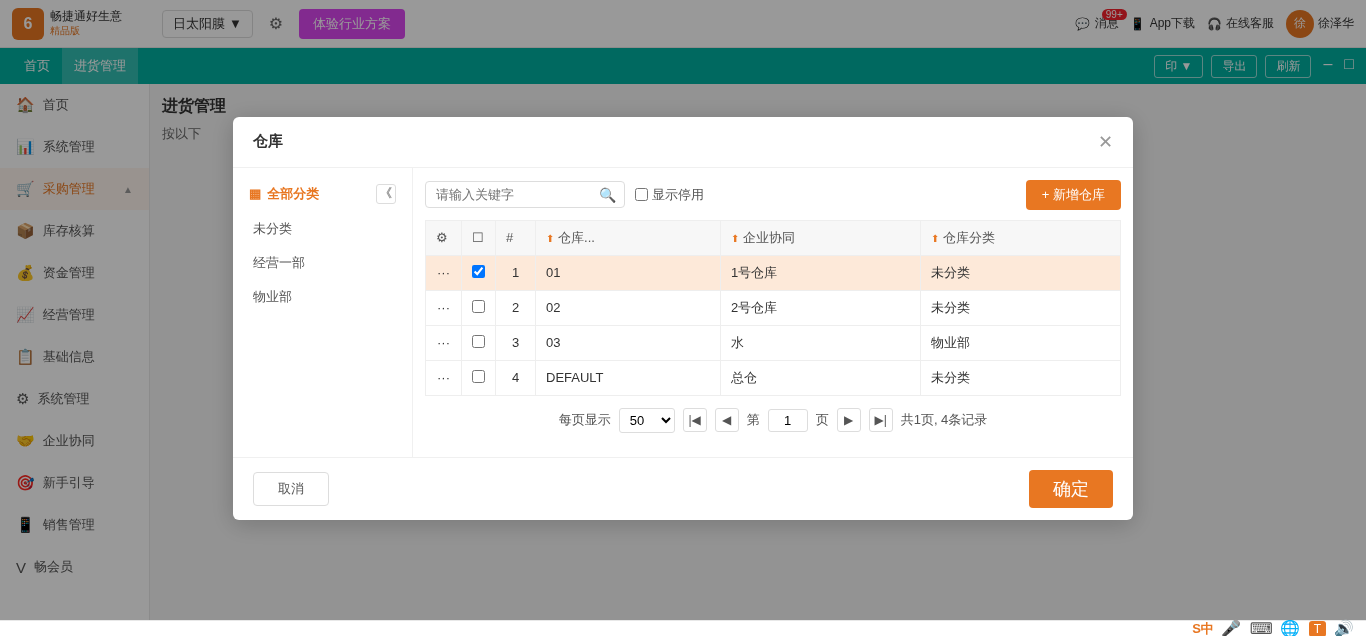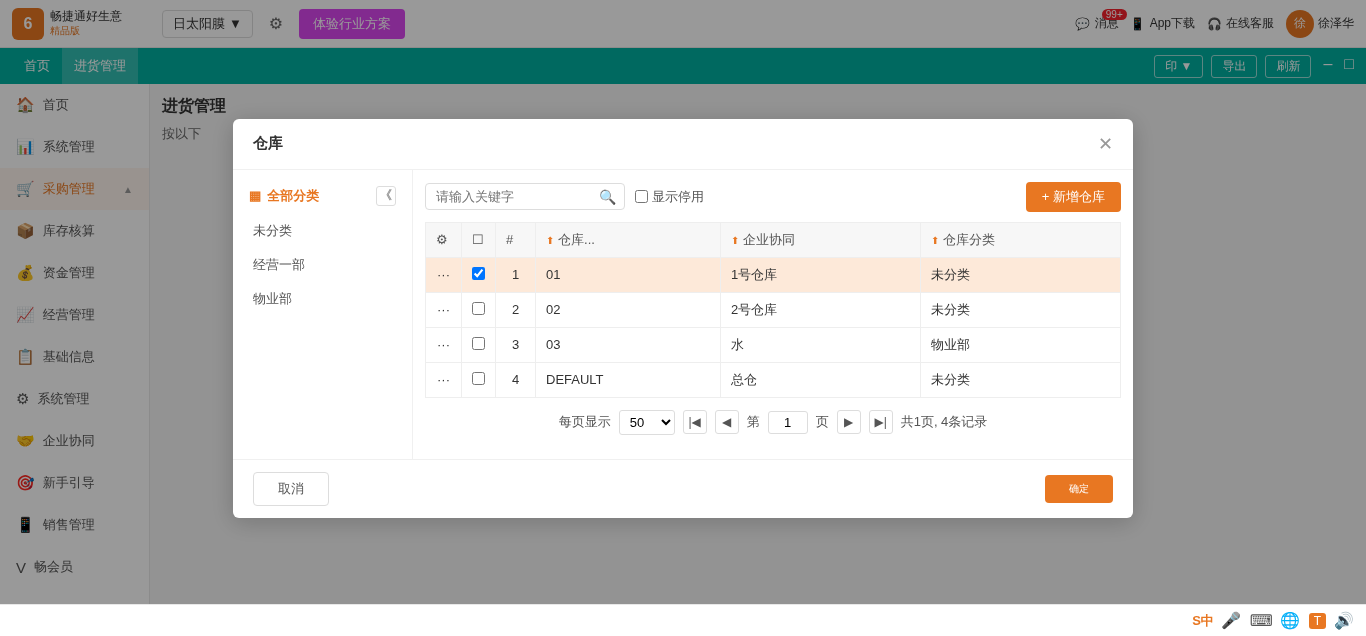--- a/index.html
+++ b/index.html
@@ -195,26 +195,26 @@
     .modal-footer {
       display: flex; align-items: center; justify-content: space-between;
       padding: 12px 20px; border-top: 1px solid #f0f0f0; gap: 12px;
     }
     .cancel-btn {
       border: 1px solid #ddd; background: #fff; color: #555;
       border-radius: 4px; padding: 7px 24px; cursor: pointer; font-size: 13px;
     }
     .confirm-btn {
       background: #e87722; color: #fff; border: none;
-      border-radius: 4px; padding: 7px 24px; cursor: pointer; font-size: 10px;
+      border-radius: 4px; padding: 7px 24px; cursor: pointer; font-size: 18px;
     }
 
     
     .bottom-bar {
-      position: fixed; bottom: 0; left: 0; right: 0; height: 32px;
+      position: fixed; bottom: 0; left: 0; right: 0; height: 16px;
       background: #fff; border-top: 1px solid #e8e8e8;
       display: flex; align-items: center; justify-content: flex-end;
       padding: 0 12px; gap: 8px; z-index: 200;
     }
     .bottom-icon { font-size: 16px; color: #555; cursor: pointer; }
 
     
     .content-label { color: #666; font-size: 13px; text-align: right; }
 
     .table-wrap { flex: 1; overflow-y: auto; }

